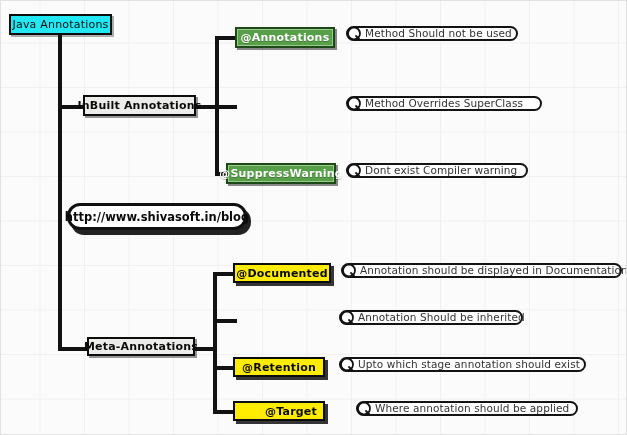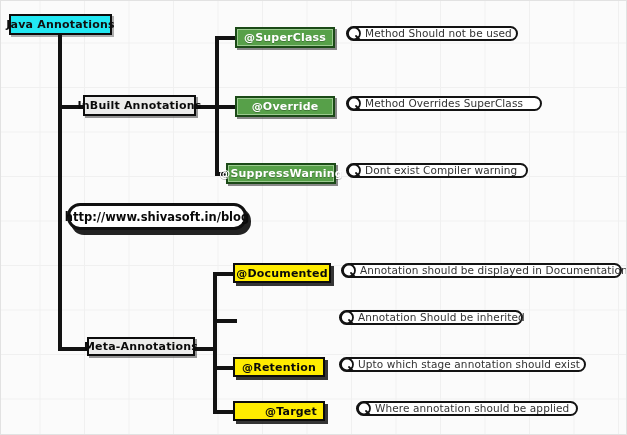--- a/index.html
+++ b/index.html
@@ -39,21 +39,21 @@
     justify-content: center;
     white-space: nowrap;
     letter-spacing: 0.2px;
   }
 
   .node-root {
     background: #22e8f3;
     border: 2px solid #0d0d0d;
     color: #101010;
     font-size: 11px;
-    font-weight: 700;
+    font-weight: 400;
     padding: 0 4px;
     box-shadow: 2px 2px 0 rgba(30,30,30,0.35);
   }
 
   .node-mid {
     background: #ececeb;
     border: 2px solid #0d0d0d;
     color: #0b0b0b;
     font-size: 11px;
     font-weight: 700;
@@ -163,26 +163,23 @@
 
   <div class="node node-mid" style="left:82px; top:94px; width:113px; height:21px;">
     <span>InBuilt Annotations</span>
   </div>
 
   <div class="node node-mid" style="left:86px; top:336px; width:108px; height:19px;">
     <span>Meta-Annotations</span>
   </div>
 
   <div class="node node-green" style="left:234px; top:26px; width:100px; height:21px;">
-    <span>@SuperClass</span>
-  </div>
-
-  <div class="node node-green" style="left:234px; top:95px; width:100px; height:21px;">
-    <span>@Override</span>
-  </div>
+    <span>@Annotations</span>
+  </div>
+
 
   <div class="node node-green" style="left:225px; top:162px; width:110px; height:21px;">
     <span>@SuppressWarning</span>
   </div>
 
   <div class="node node-yellow" style="left:232px; top:262px; width:98px; height:20px;">
     <span>@Documented</span>
   </div>
 
 

